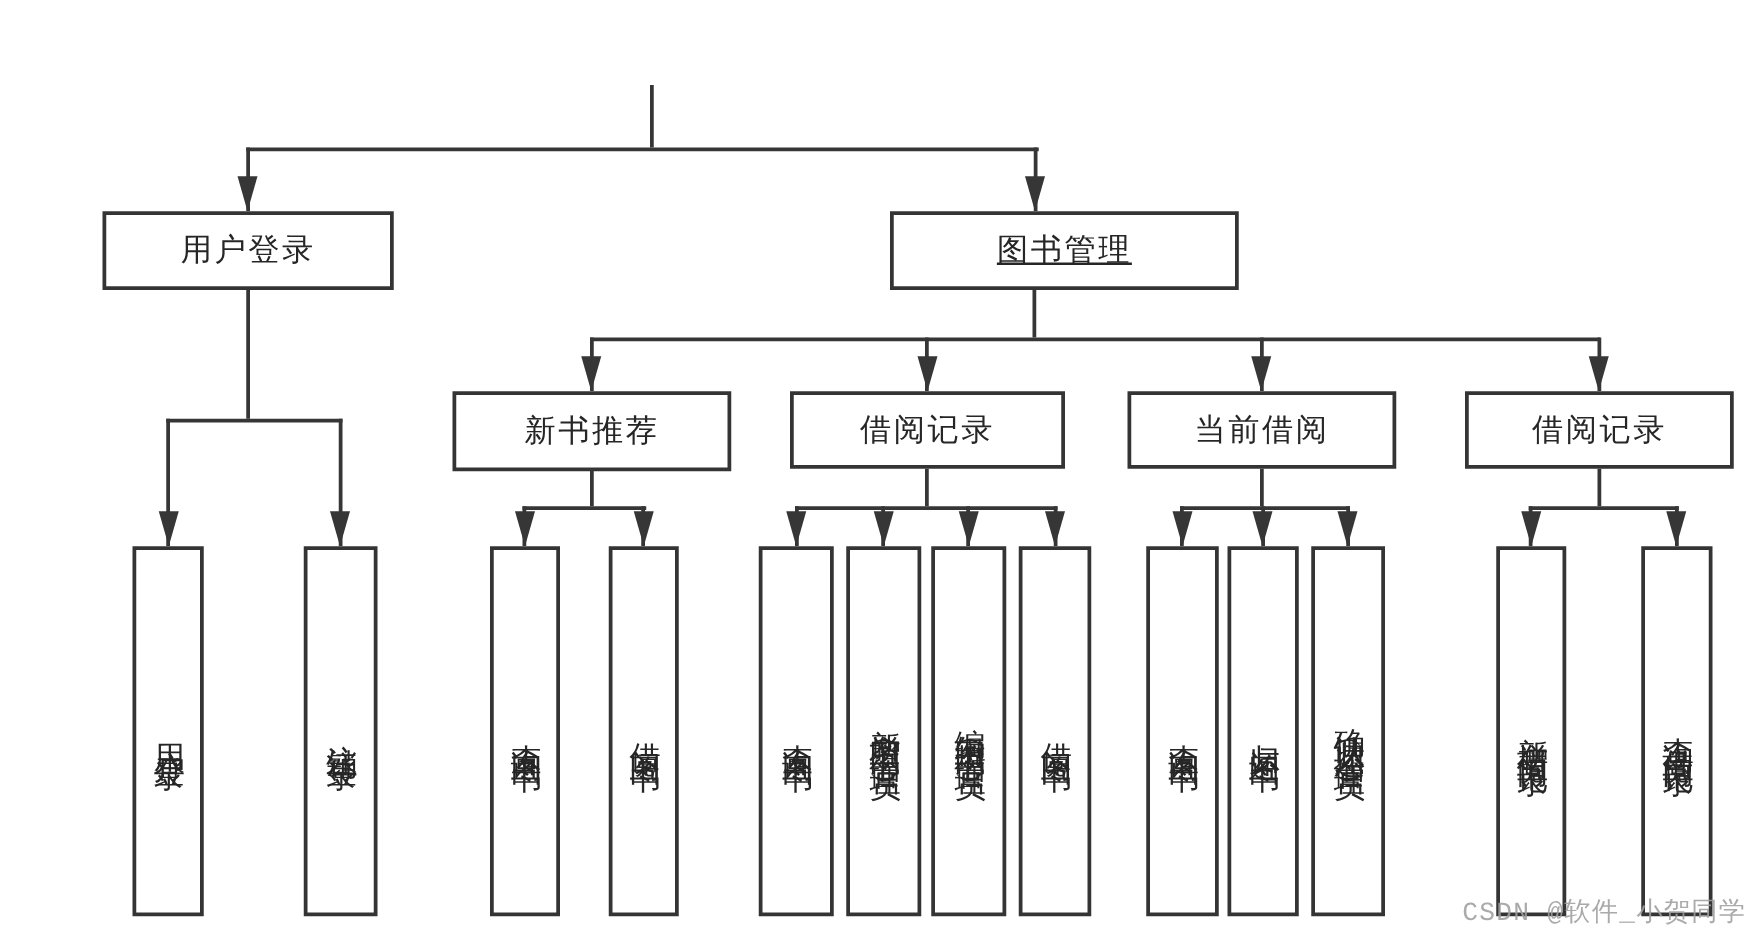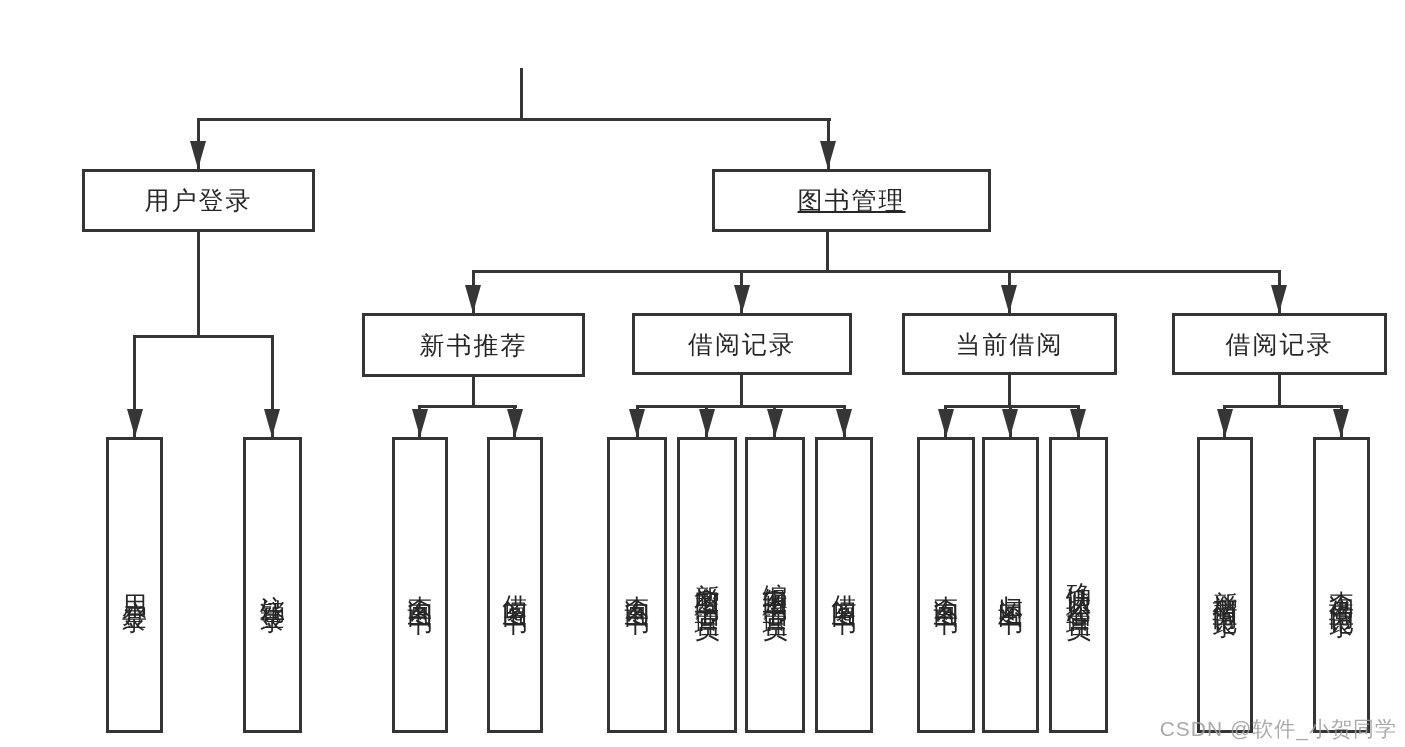--- a/index.html
+++ b/index.html
@@ -44,20 +44,21 @@
     border-right: 8px solid transparent;
     border-top: 28px solid #363636;
   }
   .watermark {
     position: absolute;
     right: 8px;
     bottom: 4px;
     font-size: 21px;
     color: rgba(158, 158, 158, 0.88);
     letter-spacing: 1px;
+    font-family: Liberation Mono, monospace;
   }
 </style>
 </head>
 <body>
 
 <div class="canvas">
 
 
   <div class="line" style="left:520px; top:68px; width:3px; height:50px;"></div>
   <div class="line" style="left:197px; top:118px; width:634px; height:3px;"></div>

